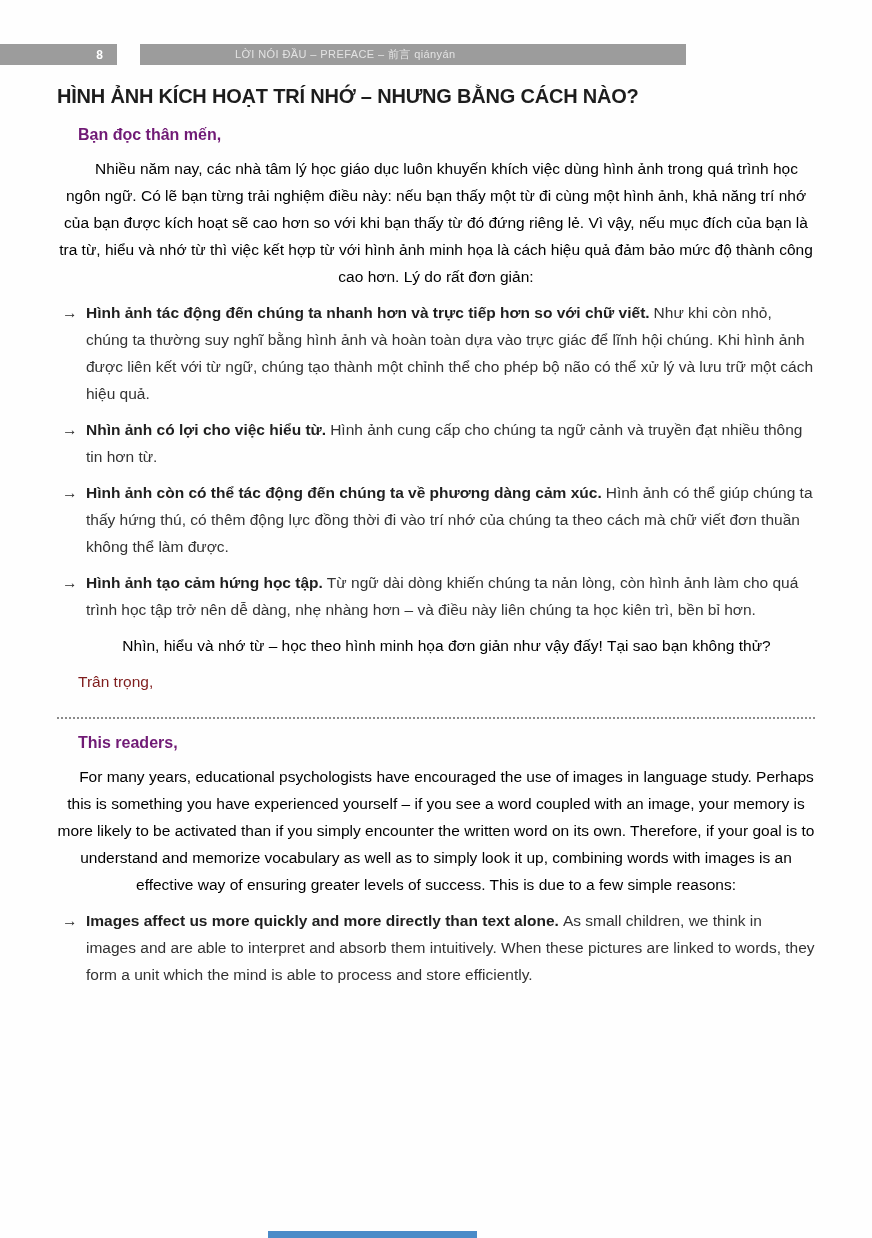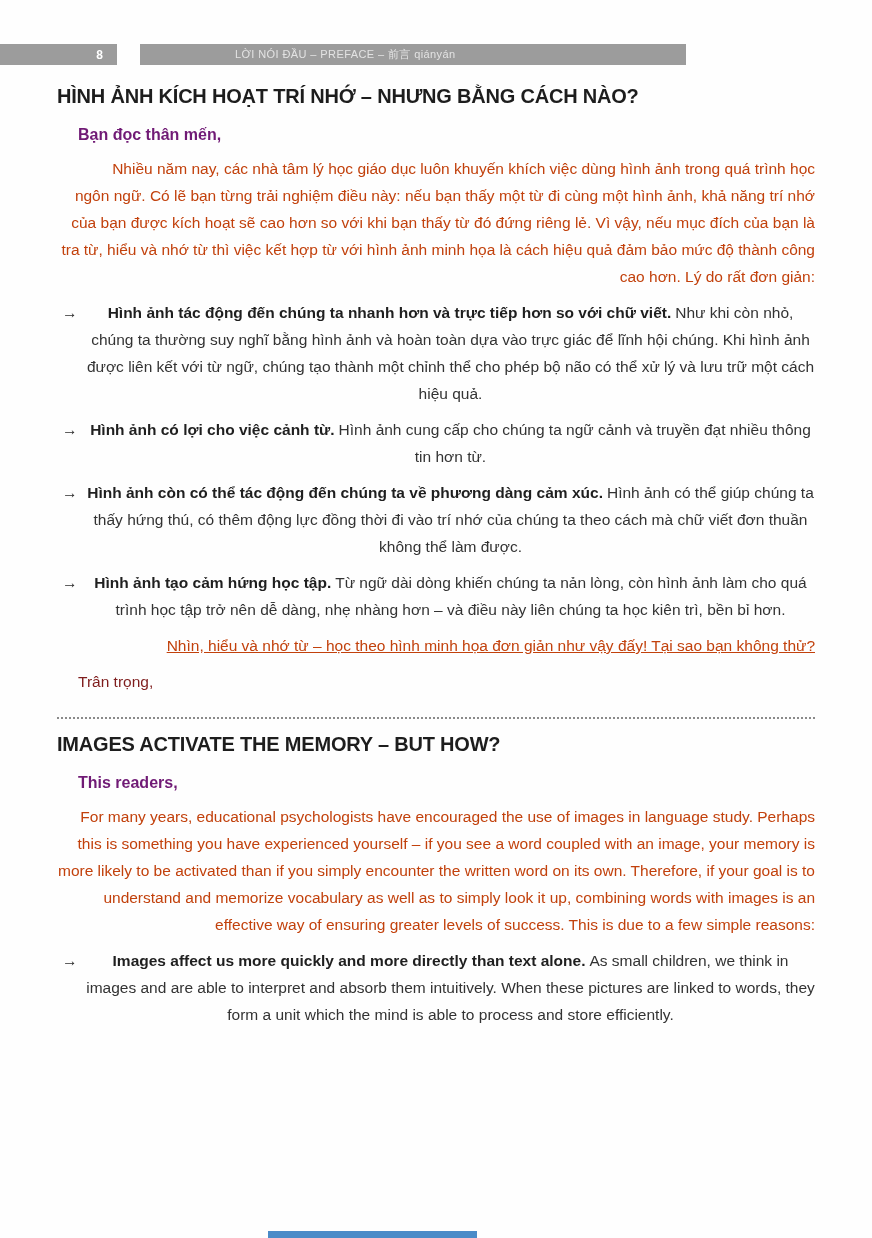--- a/index.html
+++ b/index.html
@@ -79,50 +79,49 @@
     font-size: 16px;
     line-height: 22px;
     font-weight: bold;
     color: #701a75;
     padding-left: 21px;
     margin-bottom: 9px;
   }
   .body-p {
     font-size: 15.5px;
     line-height: 27px;
-    color: #c2410c;
+    color: #000000;
     text-indent: 21px;
-    text-align: right;
+    text-align: center;
   }
   .bullets { margin-top: 9px; }
   .bullet {
     position: relative;
     padding-left: 29px;
     margin-bottom: 9px;
   }
   .bullet .arrow {
     position: absolute;
     left: 5px;
     top: 0;
     font-size: 15.5px;
     line-height: 27px;
     color: #2b2b2b;
   }
   .bullet p {
     font-size: 15.5px;
     line-height: 27px;
     color: #333333;
-    text-align: center;
   }
   .bullet .lead {
     font-weight: bold;
     color: #1f1f1f;
     margin-right: 4px;
   }
-  .closing { margin-top: 7px; text-decoration: underline; }
+  .closing { margin-top: 7px; }
   .signoff, .signature {
     font-size: 15.5px;
     line-height: 27px;
     color: #7f1d1d;
     padding-left: 21px;
   }
   .signoff { margin-top: 9px; }
   .signature { margin-top: 8px; }
 
   .divider {
@@ -166,21 +165,21 @@
     <div class="bullets">
       <div class="bullet">
         <span class="arrow">→</span>
         <p>
           <span class="lead">Hình ảnh tác động đến chúng ta nhanh hơn và trực tiếp hơn so với chữ viết.</span><span>Như khi còn nhỏ, chúng ta thường suy nghĩ bằng hình ảnh và hoàn toàn dựa vào trực giác để lĩnh hội chúng. Khi hình ảnh được liên kết với từ ngữ, chúng tạo thành một chỉnh thể cho phép bộ não có thể xử lý và lưu trữ một cách hiệu quả.</span>
         </p>
       </div>
       <div class="bullet">
         <span class="arrow">→</span>
         <p>
-          <span class="lead">Hình ảnh có lợi cho việc cảnh từ.</span><span>Hình ảnh cung cấp cho chúng ta ngữ cảnh và truyền đạt nhiều thông tin hơn từ.</span>
+          <span class="lead">Nhìn ảnh có lợi cho việc hiểu từ.</span><span>Hình ảnh cung cấp cho chúng ta ngữ cảnh và truyền đạt nhiều thông tin hơn từ.</span>
         </p>
       </div>
       <div class="bullet">
         <span class="arrow">→</span>
         <p>
           <span class="lead">Hình ảnh còn có thể tác động đến chúng ta về phương dàng cảm xúc.</span><span>Hình ảnh có thể giúp chúng ta thấy hứng thú, có thêm động lực đồng thời đi vào trí nhớ của chúng ta theo cách mà chữ viết đơn thuần không thể làm được.</span>
         </p>
       </div>
       <div class="bullet">
         <span class="arrow">→</span>
@@ -189,21 +188,20 @@
         </p>
       </div>
     </div>
 
     <p class="body-p closing">Nhìn, hiểu và nhớ từ – học theo hình minh họa đơn giản như vậy đấy! Tại sao bạn không thử?</p>
 
     <div class="signoff">Trân trọng,</div>
 
     <hr class="divider">
 
-    <div class="sec-title">IMAGES ACTIVATE THE MEMORY – BUT HOW?</div>
 
     <div class="salutation">This readers,</div>
 
     <p class="body-p">For many years, educational psychologists have encouraged the use of images in language study. Perhaps this is something you have experienced yourself – if you see a word coupled with an image, your memory is more likely to be activated than if you simply encounter the written word on its own. Therefore, if your goal is to understand and memorize vocabulary as well as to simply look it up, combining words with images is an effective way of ensuring greater levels of success. This is due to a few simple reasons:</p>
 
     <div class="bullets">
       <div class="bullet">
         <span class="arrow">→</span>
         <p>
           <span class="lead">Images affect us more quickly and more directly than text alone.</span><span>As small children, we think in images and are able to interpret and absorb them intuitively. When these pictures are linked to words, they form a unit which the mind is able to process and store efficiently.</span>

